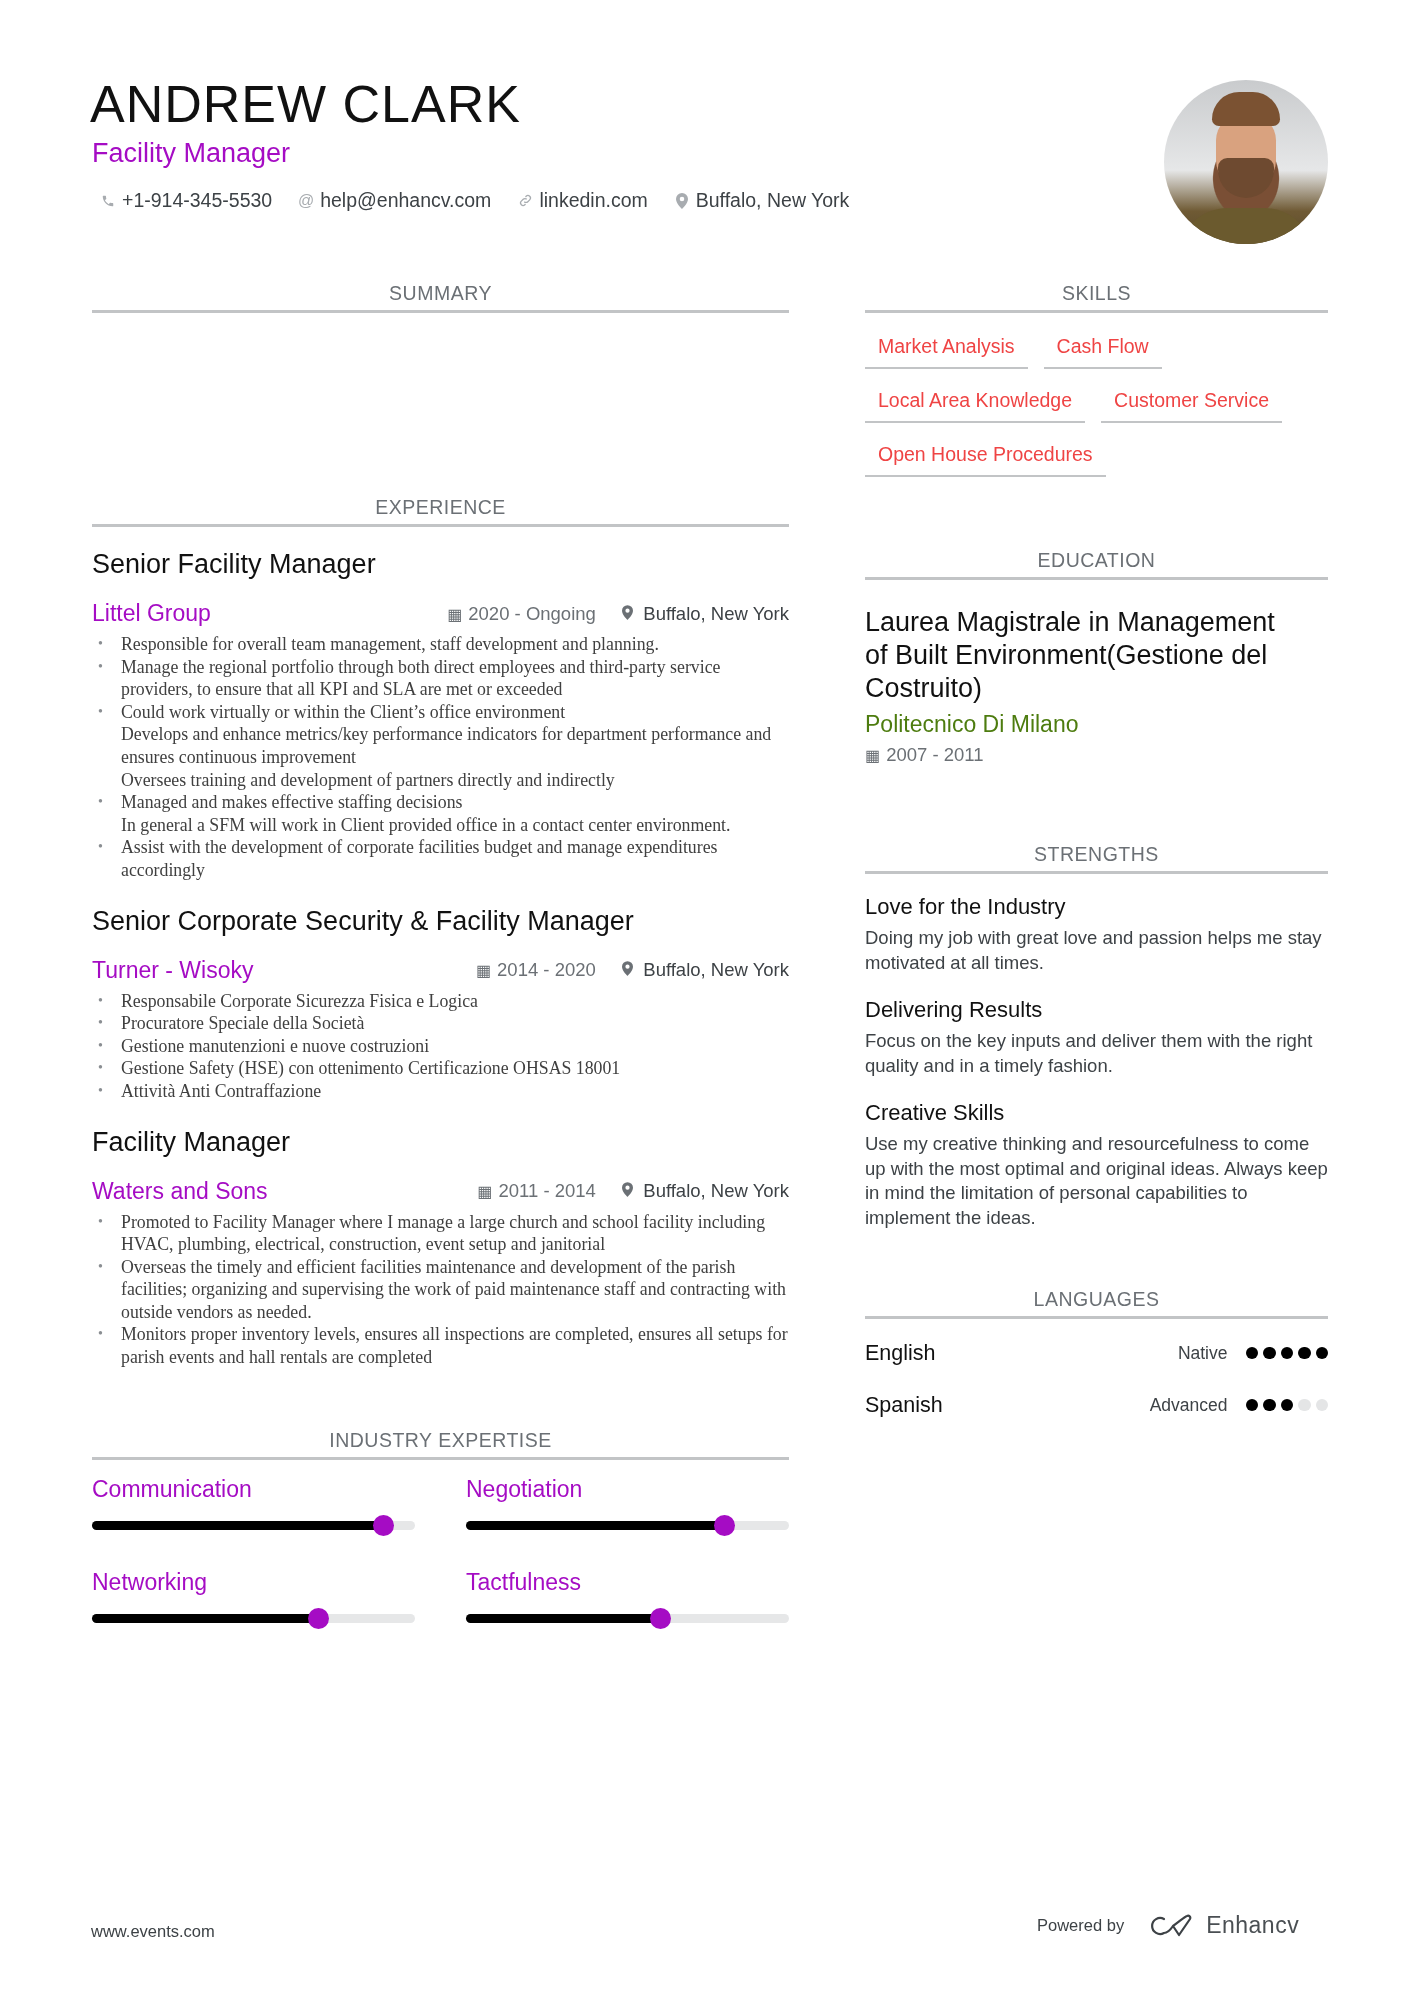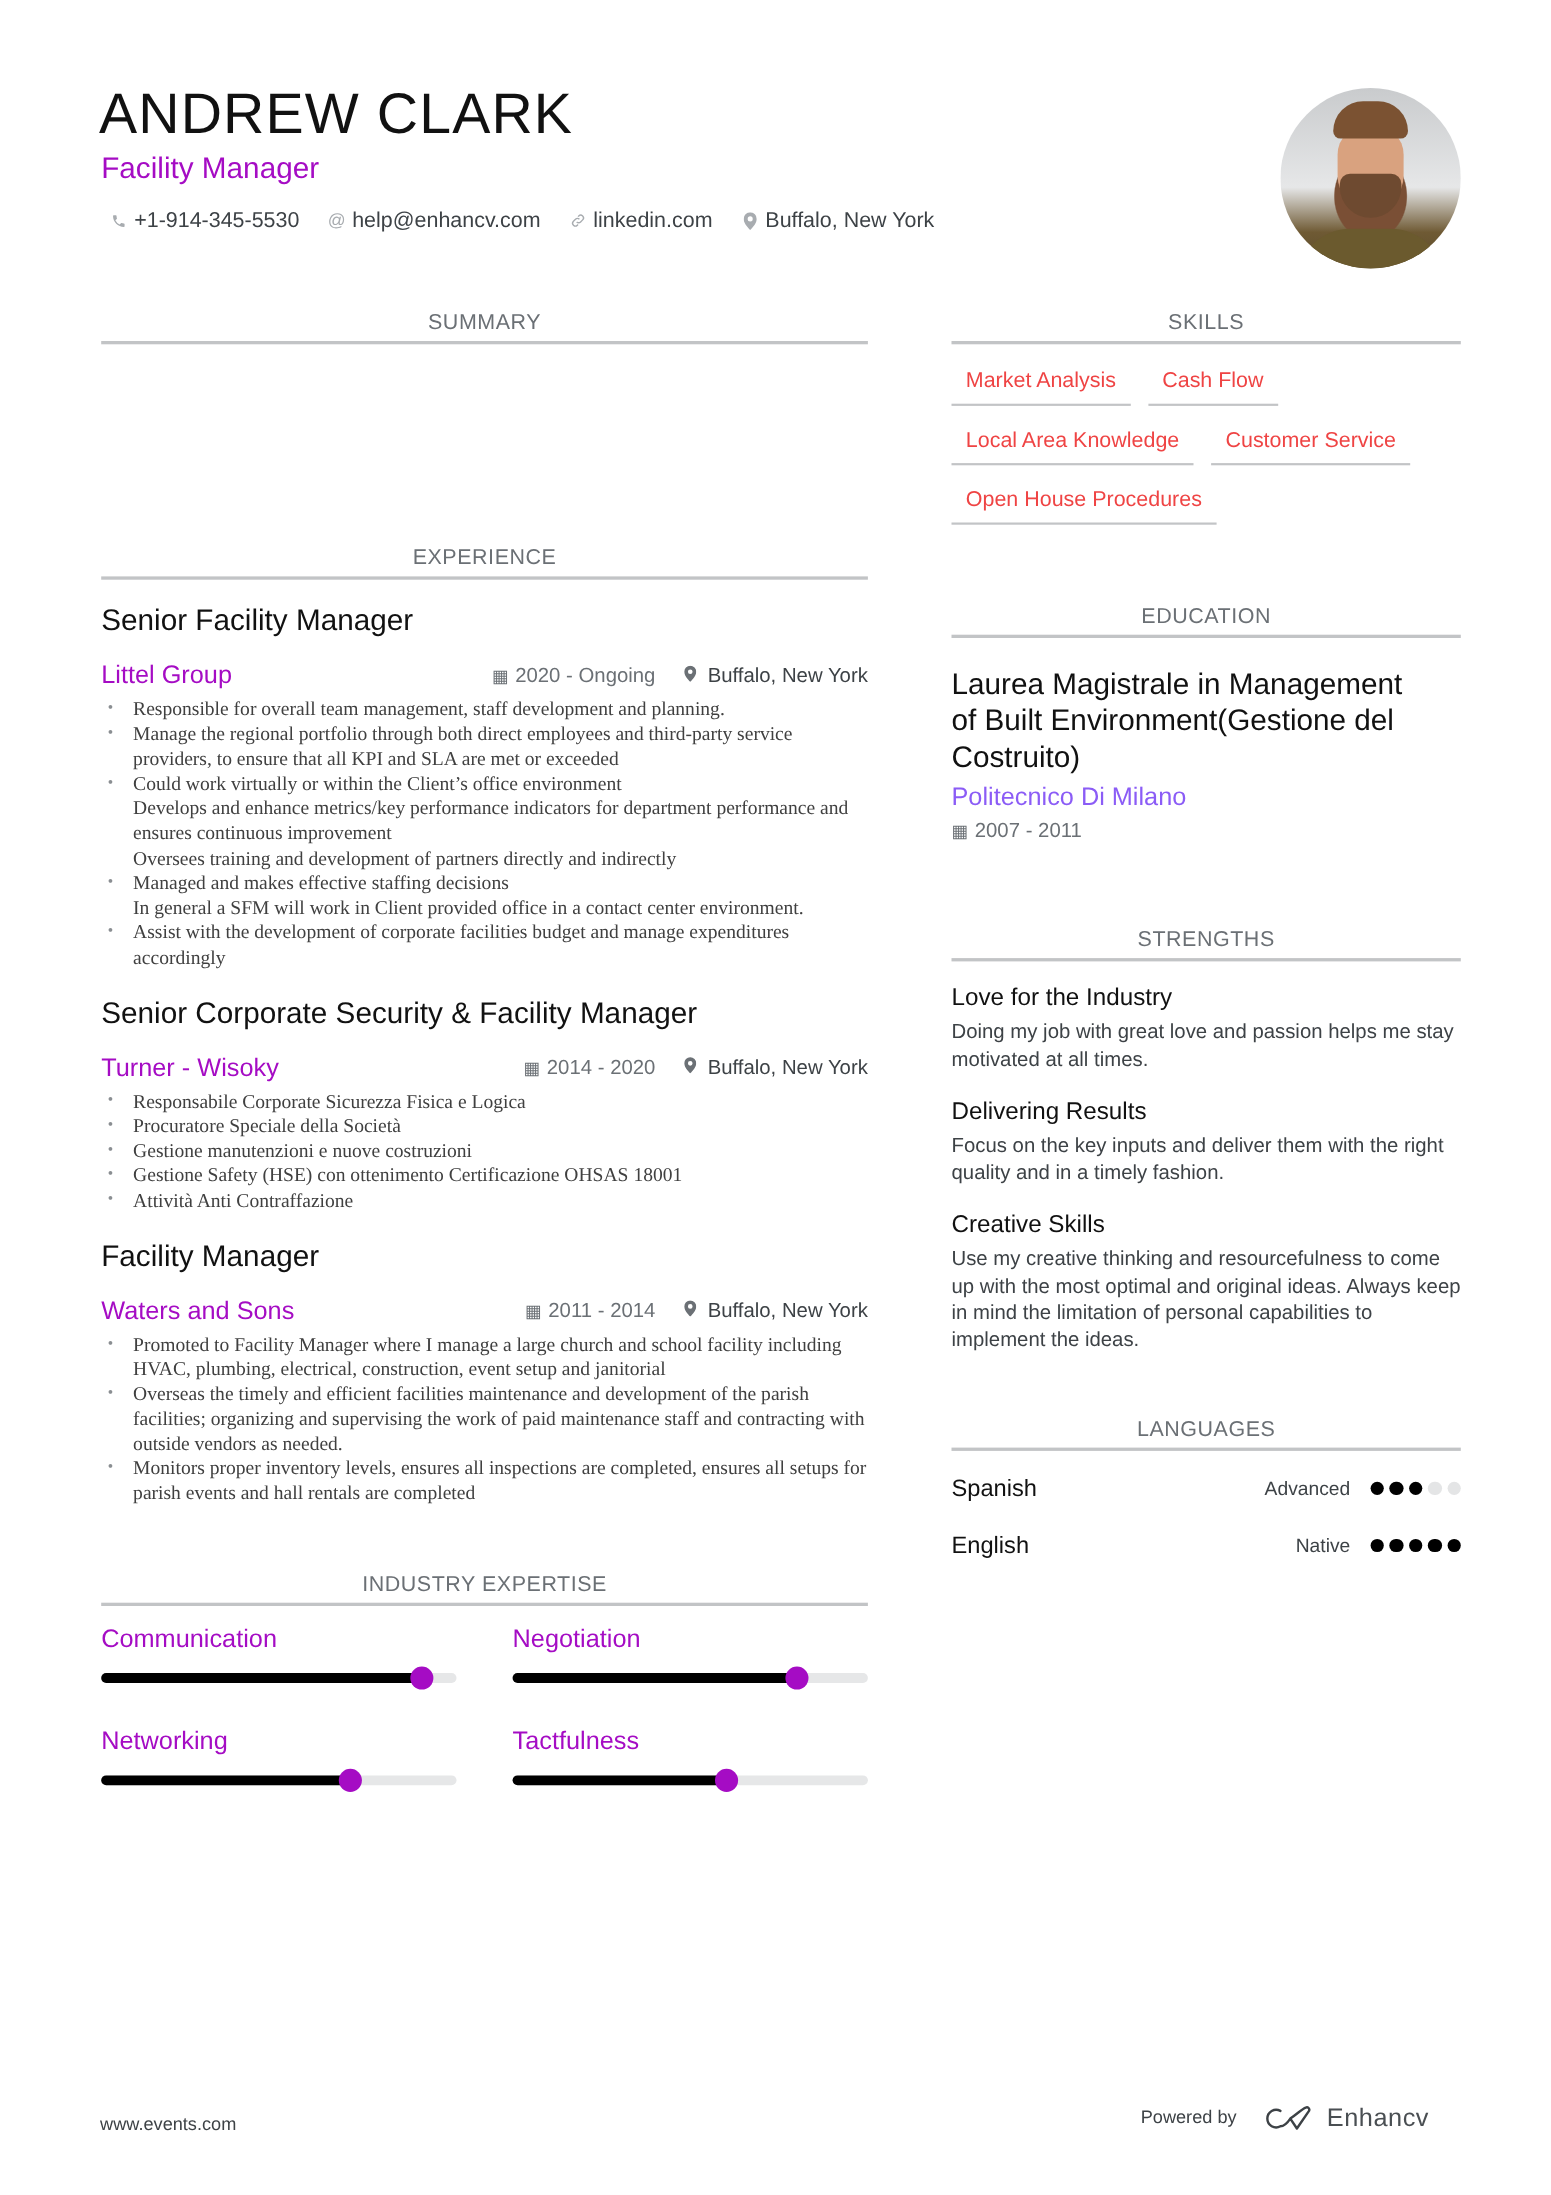--- a/index.html
+++ b/index.html
@@ -49,21 +49,21 @@
   .bar { position: relative; height: 9px; background: #e6e7e8; border-radius: 5px; margin-top: 18px; }
   .bar .fill { position: absolute; left: 0; top: 0; bottom: 0; background: #000; border-radius: 5px; }
   .bar .knob { position: absolute; top: -6px; width: 21px; height: 21px; border-radius: 50%; background: #a50cc4; margin-left: -10px; }
 
   
   .skills { display: flex; flex-wrap: wrap; column-gap: 16px; row-gap: 20px; margin-top: 22px; }
   .skill { font-size: 19.5px; color: #ef4444; font-family: Liberation Sans, sans-serif; padding: 0 13px 9px 13px; border-bottom: 2px solid #c2c4c6; }
 
   
   .degree { font-size: 27px; line-height: 33px; color: #111; font-family: "Liberation Sans", sans-serif; margin-top: 26px; width: 420px; }
-  .school { font-size: 23px; color: #8b5cf6; font-family: "Liberation Sans", sans-serif; margin-top: 6px; }
+  .school { font-size: 23px; color: #4d7c0f; font-family: "Liberation Sans", sans-serif; margin-top: 6px; }
   .edu-date { font-size: 18.5px; color: #6b7075; margin-top: 6px; font-family: "Liberation Sans", sans-serif; }
   .edu-date .ic { margin-right: 6px; font-size: 16px; }
 
   
   .str { margin-top: 22px; }
   .str-title { font-size: 22px; color: #111; font-family: "Liberation Sans", sans-serif; }
   .str-desc { font-size: 18.5px; line-height: 24.5px; color: #3d4246; font-family: "Liberation Sans", sans-serif; margin-top: 6px; }
 
   
   .lang { display: flex; align-items: center; justify-content: space-between; height: 52px; }
@@ -263,42 +263,42 @@
   <div class="str">
     <div class="str-title">Creative Skills</div>
     <div class="str-desc">Use my creative thinking and resourcefulness to come up with the most optimal and original ideas. Always keep in mind the limitation of personal capabilities to implement the ideas.</div>
   </div>
 </div>
 
 <div class="abs right" style="top: 1288px;">
   <div class="sec-h">LANGUAGES</div>
   <div style="margin-top: 8px;">
     <div class="lang">
+      <span class="lang-name">English</span>
+      <span class="lang-right">
+        <span class="lang-level">Native</span>
+        <span class="dots">
+            <span class="dot-i"></span>
+            <span class="dot-i"></span>
+            <span class="dot-i"></span>
+            <span class="dot-i"></span>
+            <span class="dot-i"></span>
+          </span>
+      </span>
+    </div>
+    <div class="lang">
       <span class="lang-name">Spanish</span>
       <span class="lang-right">
         <span class="lang-level">Advanced</span>
         <span class="dots">
             <span class="dot-i"></span>
             <span class="dot-i"></span>
             <span class="dot-i"></span>
             <span class="dot-i off"></span>
             <span class="dot-i off"></span>
-          </span>
-      </span>
-    </div>
-    <div class="lang">
-      <span class="lang-name">English</span>
-      <span class="lang-right">
-        <span class="lang-level">Native</span>
-        <span class="dots">
-            <span class="dot-i"></span>
-            <span class="dot-i"></span>
-            <span class="dot-i"></span>
-            <span class="dot-i"></span>
-            <span class="dot-i"></span>
           </span>
       </span>
     </div>
   </div>
 </div>
 
 <div class="abs footer-left">www.events.com</div>
 <div class="abs footer-right">
   <span class="powered">Powered by</span>
   <span class="brand">

